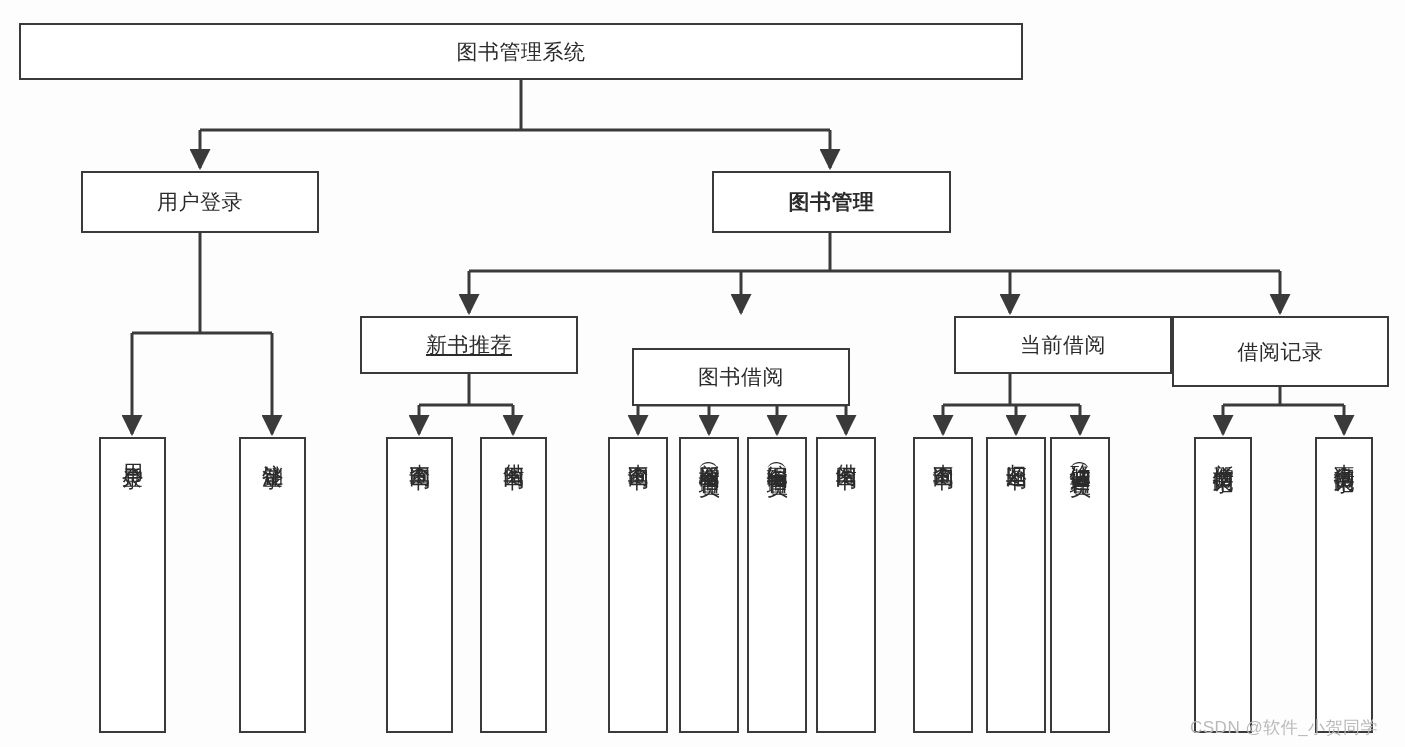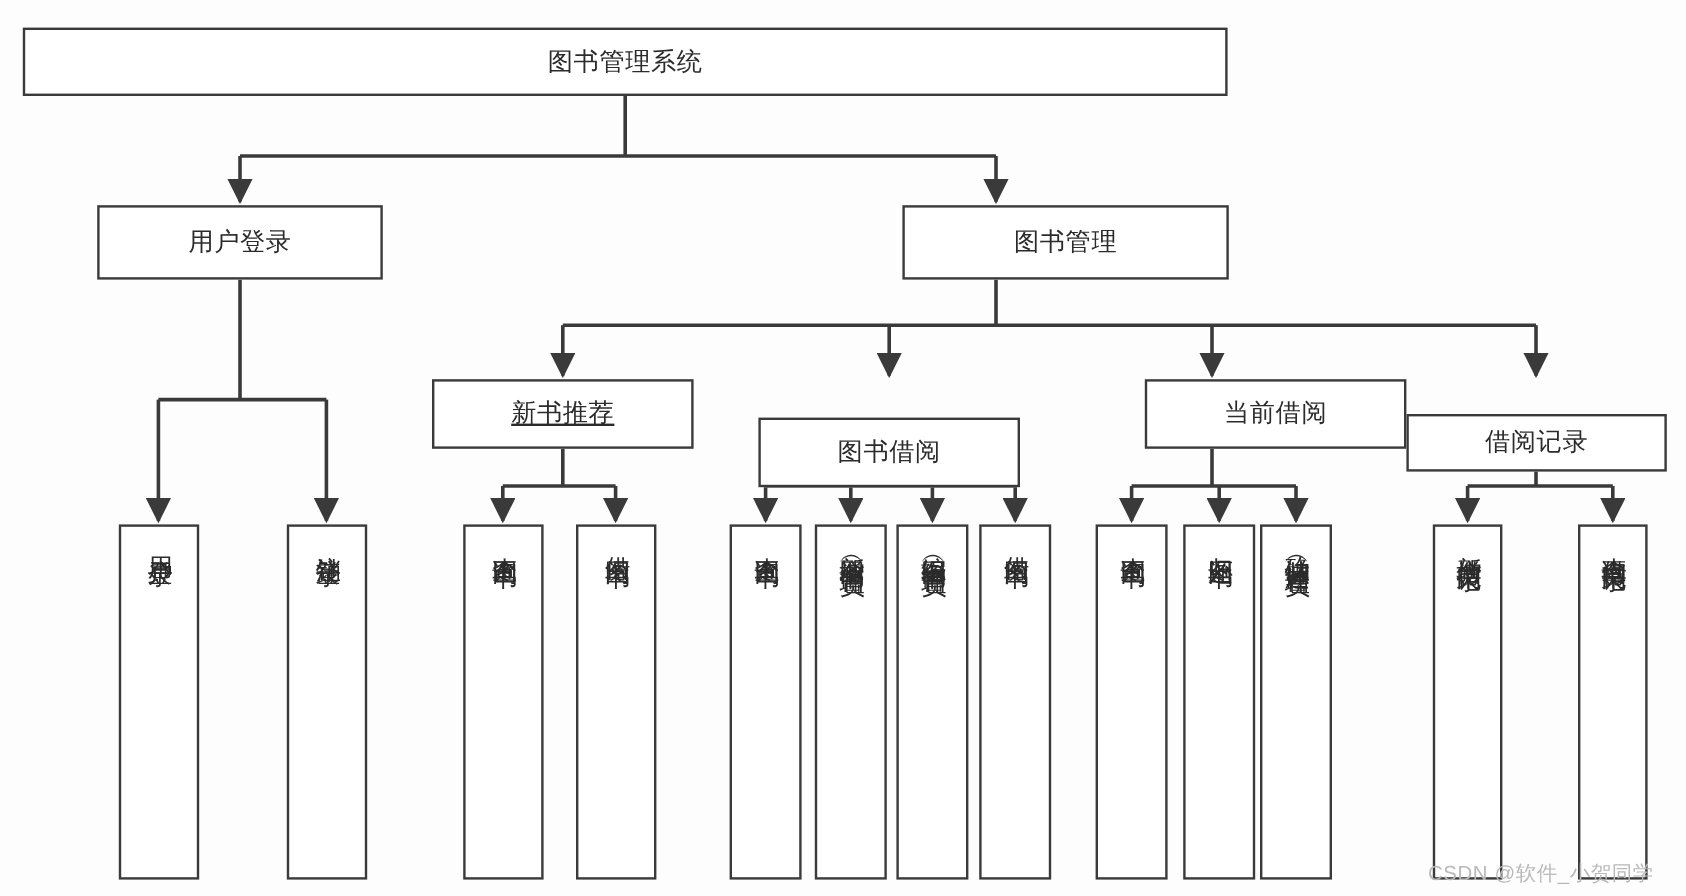--- a/index.html
+++ b/index.html
@@ -121,34 +121,34 @@
     </g>
   </svg>
 
   <div class="node h" style="left:19px; top:12px; width:1004px; height:57px;margin-top:11px;">
     <span class="label">图书管理系统</span>
   </div>
 
   <div class="node h" style="left:81px; top:171px; width:238px; height:62px;">
     <span class="label">用户登录</span>
   </div>
-  <div class="node h" style="left:752px; top:171px; width:272px; height:62px;">
+  <div class="node h" style="left:712px; top:171px; width:239px; height:62px;font-weight:bold;">
     <span class="label">图书管理</span>
   </div>
 
   <div class="node h" style="left:360px; top:316px; width:218px; height:58px;text-decoration:underline;">
     <span class="label">新书推荐</span>
   </div>
   <div class="node h" style="left:632px; top:316px; width:218px; height:58px;margin-top:32px;">
     <span class="label">图书借阅</span>
   </div>
   <div class="node h" style="left:954px; top:316px; width:218px; height:58px;">
     <span class="label">当前借阅</span>
   </div>
-  <div class="node h" style="left:1172px; top:316px; width:217px; height:48px;margin-top:29px;">
+  <div class="node h" style="left:1172px; top:316px; width:217px; height:71px;">
     <span class="label">借阅记录</span>
   </div>
 
   <div class="node v" style="left:99px; top:437px; width:67px; height:296px;">
     <span class="label">用户登录</span>
   </div>
   <div class="node v" style="left:239px; top:437px; width:67px; height:296px;">
     <span class="label">注销登录</span>
   </div>
 

